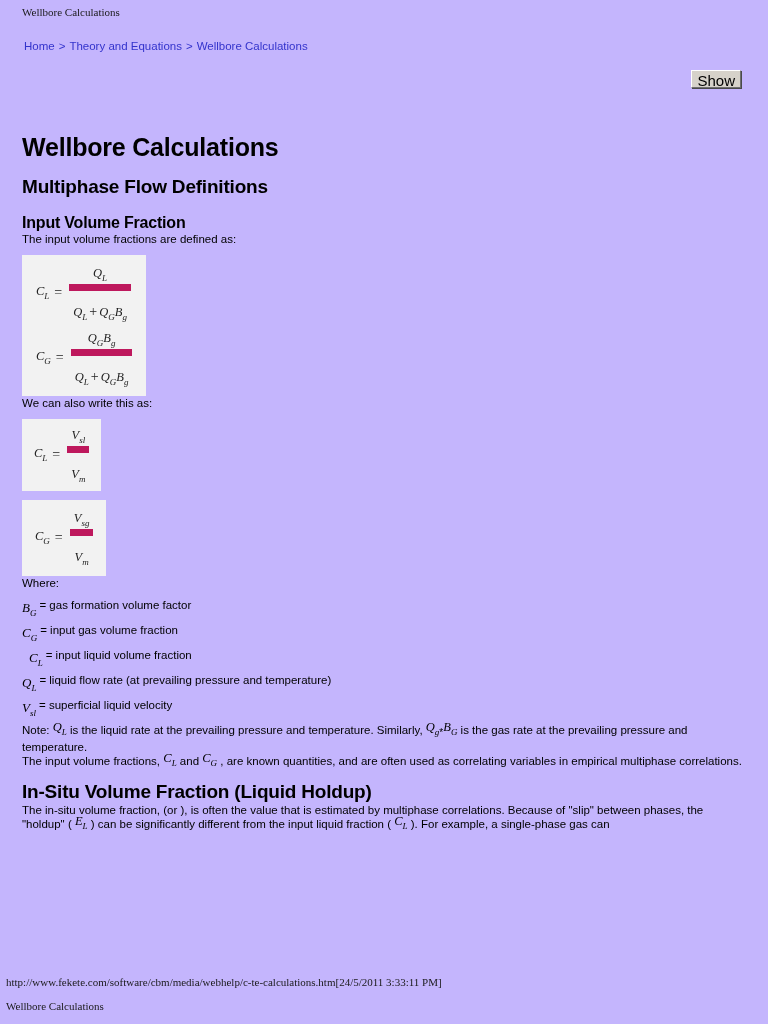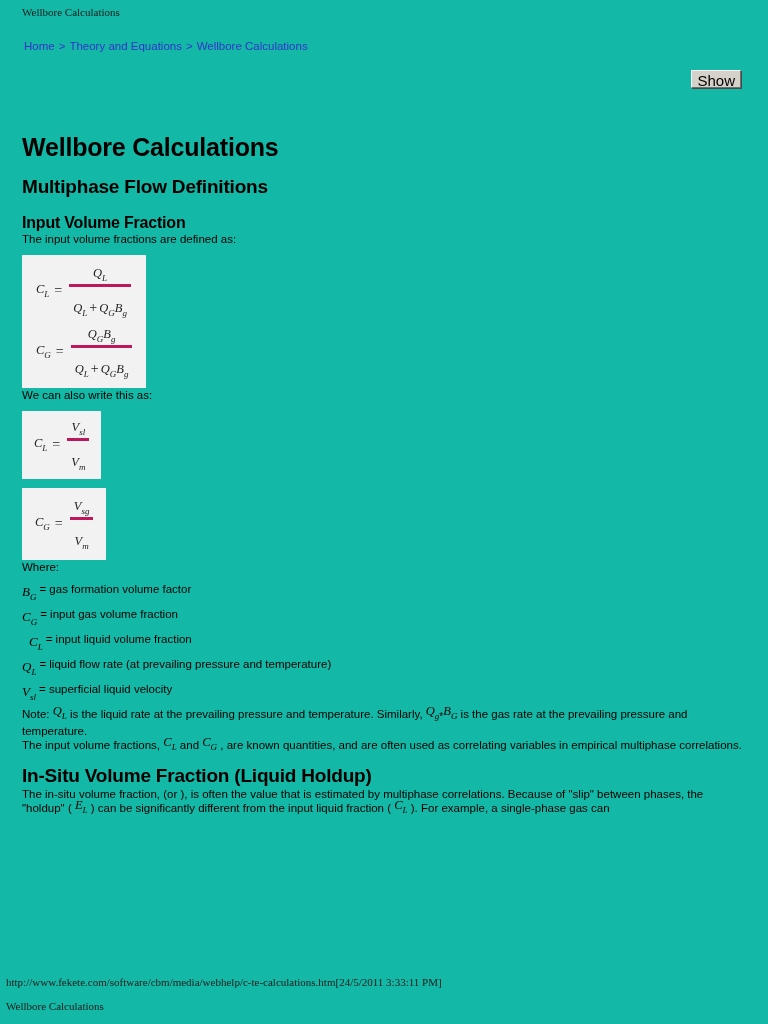--- a/index.html
+++ b/index.html
@@ -1,18 +1,18 @@
 <!DOCTYPE html>
 <html><head>
 <meta charset="utf-8">
 <style>
   html,body{margin:0;padding:0;}
   body{width:768px;height:1024px;background:#fff;position:relative;overflow:hidden;
        font-family:"Liberation Sans",sans-serif;color:#000;}
-  .page{position:absolute;inset:0;background:#14b8a6;}
+  .page{position:absolute;inset:0;background:#c4b5fd;}
 
   .print-header{position:absolute;top:6px;left:22px;
     font-family:"Liberation Serif",serif;font-size:11px;color:#1a1a1a;}
 
   .breadcrumb{position:absolute;top:40px;left:24px;font-size:11.5px;color:#3333cc;}
   .breadcrumb a{color:#3333cc;text-decoration:none;cursor:pointer;}
   .breadcrumb .sep{margin:0 4px;}
 
   .show-btn{position:absolute;top:70px;right:27px;min-width:34px;height:18px;
     font-family:"Liberation Sans",sans-serif;font-size:15px;color:#000;
@@ -33,21 +33,21 @@
 
   
   .eqbox{background:#f2f2f2;width:max-content;padding:10px 14px;}
   .eqbox1{margin-top:9px;}
   .eqbox2{margin-top:9px;padding:8px 12px;}
   .eqbox3{margin-top:9px;padding:10px 13px;}
   .eqline{display:flex;align-items:center;font-family:"Liberation Serif",serif;
     font-size:14px;font-style:italic;color:#222;}
   .eqline + .eqline{margin-top:9px;}
   .frac{display:inline-block;text-align:center;margin-left:7px;}
-  .frac .num{display:block;border-bottom:3px solid #be185d;padding:0 4px 1px;}
+  .frac .num{display:block;border-bottom:7px solid #be185d;padding:0 4px 1px;}
   .frac .den{display:block;padding:13px 4px 0;}
   .mb{font-style:italic;font-family:"Liberation Serif",serif;}
   .ms{font-size:9px;font-style:italic;}
   .mo{font-style:normal;margin:0 2px;}
   .rel{font-style:normal;margin-left:5px;}
 
   
   .isym{display:inline-block;font-family:"Liberation Serif",serif;font-style:italic;
     font-size:12.5px;line-height:1;white-space:nowrap;}
   .raised{position:relative;top:-3px;}

